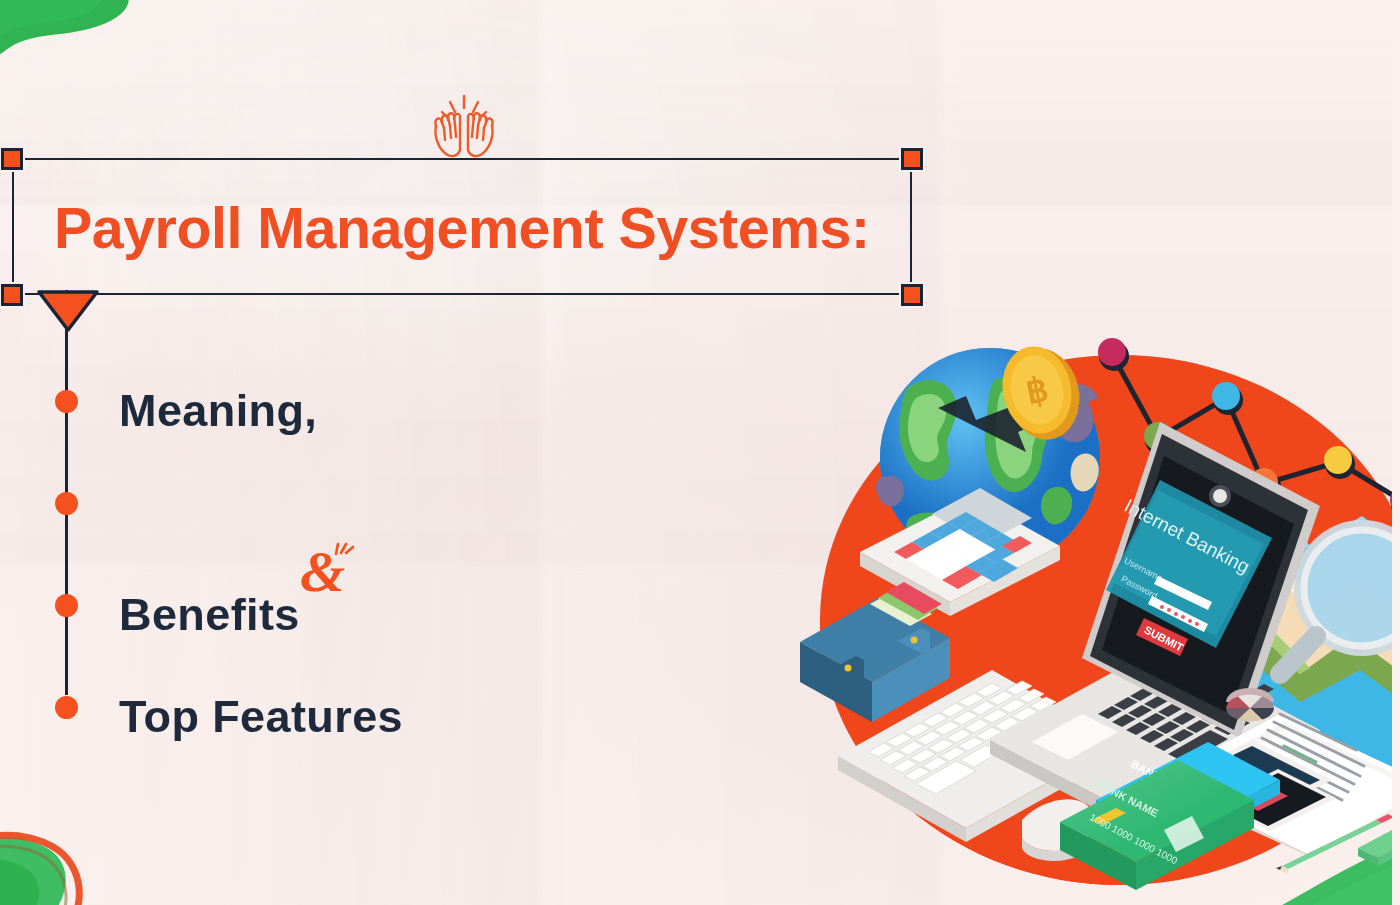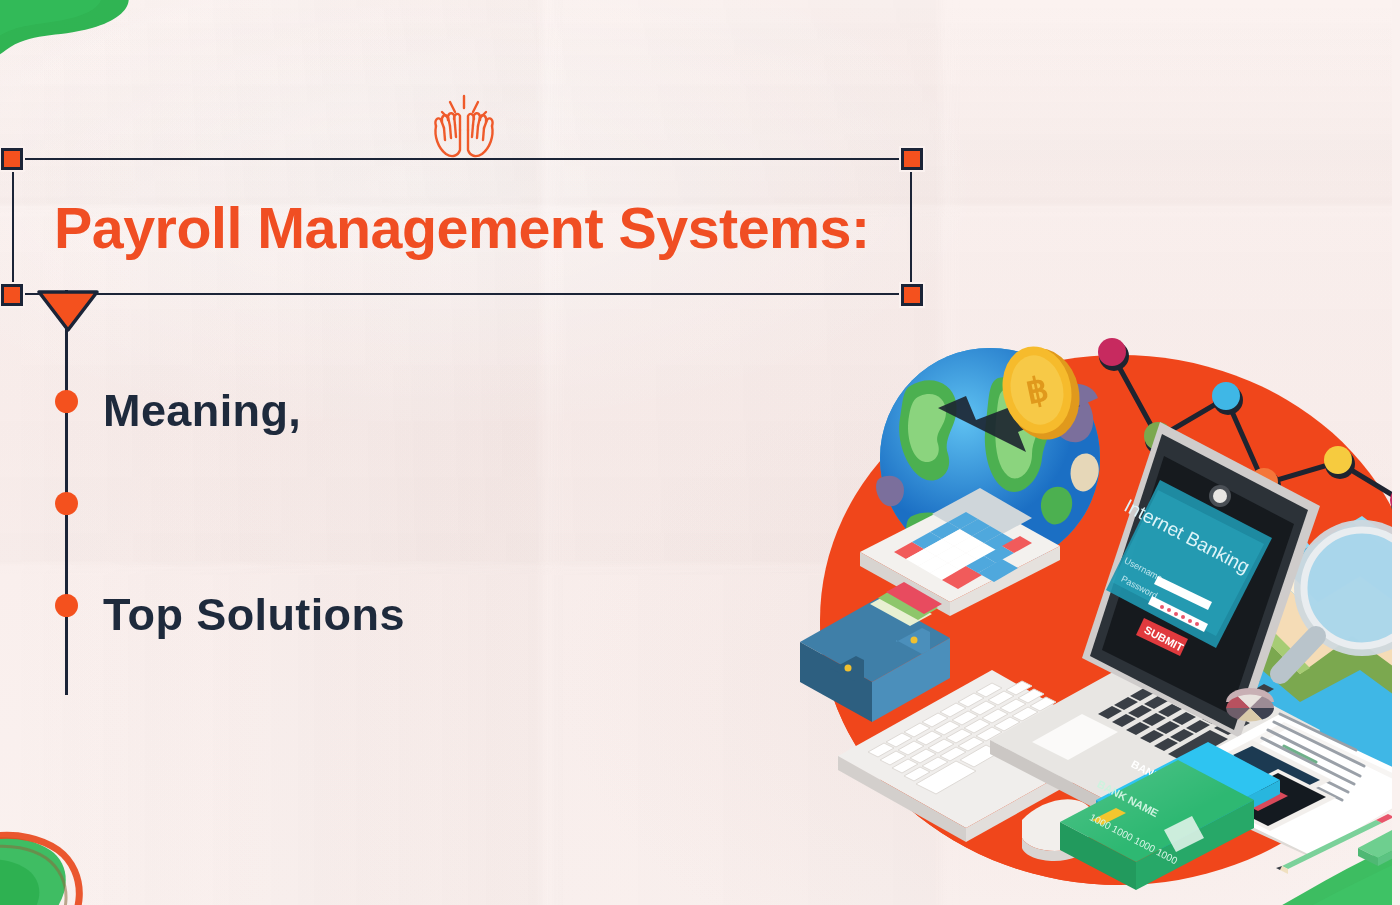--- a/index.html
+++ b/index.html
@@ -98,21 +98,21 @@
   .bullet-dot {
     position: absolute;
     left: 55px;
     width: 23px; height: 23px;
     border-radius: 50%;
     background: #f4511e;
     z-index: 3;
   }
   .bullet-label {
     position: absolute;
-    left: 103px;
+    left: 119px;
     color: #1e2a3c;
     font-size: 45px;
     font-weight: 700;
     letter-spacing: 0.4px;
     font-family: "Liberation Sans", sans-serif;
     white-space: nowrap;
     margin-top: 20px;
   }
   .amp {
     position: absolute;
@@ -208,24 +208,38 @@
 
     <div class="bullet-row">
       <span class="bullet-dot"></span>
       <span class="bullet-label">Meaning,</span>
     </div>
 
     <div class="bullet-row">
       <span class="bullet-dot"></span>
     </div>
 
-
     <div class="bullet-row">
       <span class="bullet-dot"></span>
-      <span class="bullet-label">Top Solutions</span>
+      <span class="bullet-label">Benefits</span>
+      <span class="amp">
+        <span>&amp;</span>
+        <svg class="spark" viewBox="0 0 26 22">
+          <g stroke="#f4511e" stroke-width="2.6" stroke-linecap="round">
+            <path d="M4,18 L6,8"></path>
+            <path d="M9,17 L14,8"></path>
+            <path d="M14,17 L21,11"></path>
+          </g>
+        </svg>
+      </span>
+    </div>
+
+    <div class="bullet-row">
+      <span class="bullet-dot"></span>
+      <span class="bullet-label">Top Features</span>
     </div>
 
   </div>
 
   <svg id="illustration" viewBox="0 0 660 620">
 
     <ellipse cx="360" cy="330" rx="300" ry="265" fill="#f0461b"></ellipse>
     <path d="M60,330 A300,265 0 0 0 360,595 L360,330 Z" fill="#f0461b"></path>
 
     <g>

